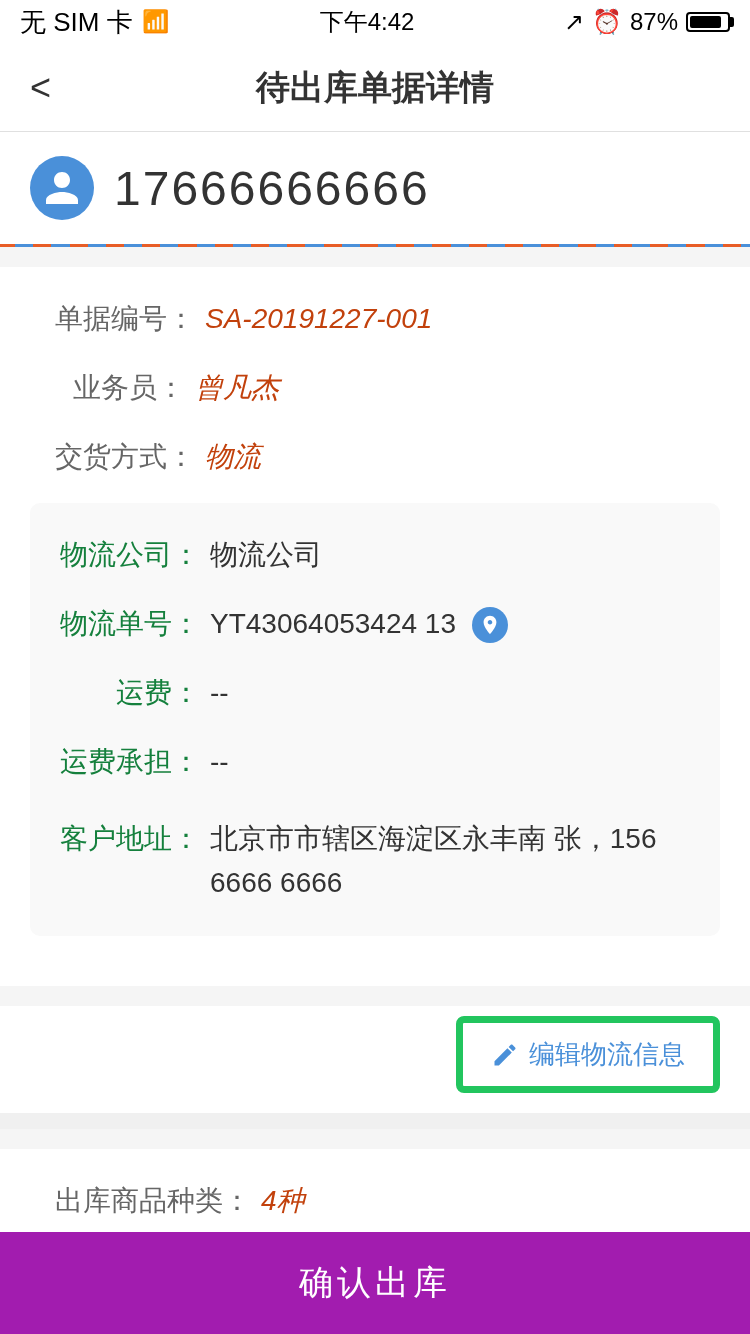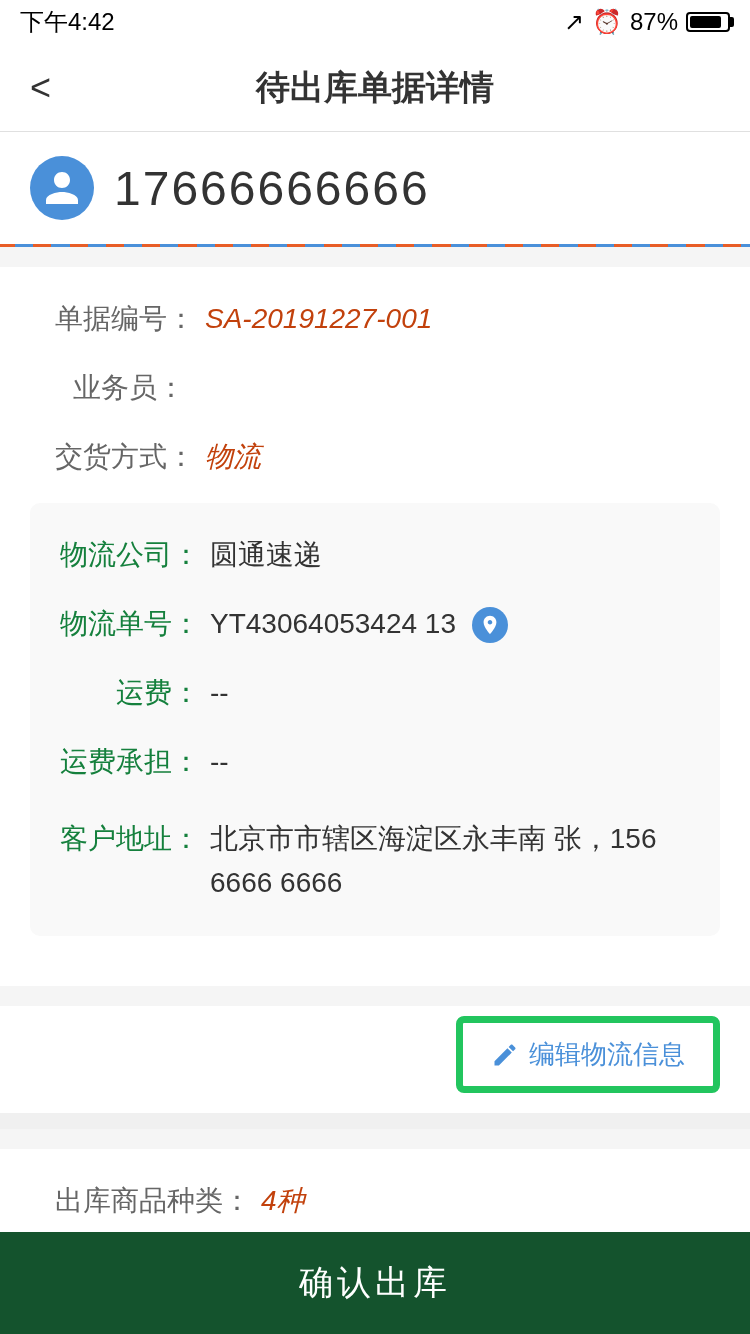--- a/index.html
+++ b/index.html
@@ -229,41 +229,45 @@
       background: #fff;
       cursor: pointer;
     }
 
     
     .confirm-btn-area {
       position: fixed;
       bottom: 0;
       left: 0;
       width: 750px;
-      background: #14532d;
+      background: #a21caf;
       padding: 28px 0;
       text-align: center;
       cursor: pointer;
     }
     .confirm-btn-text {
       color: #fff;
       font-size: 34px;
       font-weight: 500;
       letter-spacing: 4px;
     }
 
     .divider-line {
       height: 16px;
       background: #f0f0f0;
     }
   </style>
 </head>
 <body>
 
 <div class="status-bar">
+  <div class="status-left">
+    <span>无 SIM 卡</span>
+    <span class="wifi-icon">📶</span>
+  </div>
   <div style="font-size:24px;font-weight:500;">下午4:42</div>
   <div class="status-right">
     <span>↗</span>
     <span>⏰</span>
     <span>87%</span>
     <div class="battery-bar">
       <div class="battery-fill"></div>
     </div>
   </div>
 </div>
@@ -282,30 +286,31 @@
   <div class="user-phone">17666666666</div>
 </div>
 
 <div class="section-card">
   <div class="info-row">
     <span class="info-label">单据编号：</span>
     <span class="info-value">SA-20191227-001</span>
   </div>
   <div class="info-row">
     <span class="info-label">业务员：</span>
+    <span class="info-value">曾凡杰</span>
   </div>
   <div class="info-row">
     <span class="info-label">交货方式：</span>
     <span class="info-value">物流</span>
   </div>
 
   <div class="logistics-card">
     <div class="logistics-row">
       <span class="logistics-label">物流公司：</span>
-      <span class="logistics-value">圆通速递</span>
+      <span class="logistics-value">物流公司</span>
     </div>
     <div class="logistics-row">
       <span class="logistics-label">物流单号：</span>
       <span class="logistics-value">
         <span>YT43064053424 13</span>
         <div class="location-icon">
           <svg viewBox="0 0 24 24">
             <path d="M12 2C8.13 2 5 5.13 5 9c0 5.25 7 13 7 13s7-7.75 7-13c0-3.87-3.13-7-7-7zm0 9.5c-1.38 0-2.5-1.12-2.5-2.5s1.12-2.5 2.5-2.5 2.5 1.12 2.5 2.5-1.12 2.5-2.5 2.5z"></path>
           </svg>
         </div>

